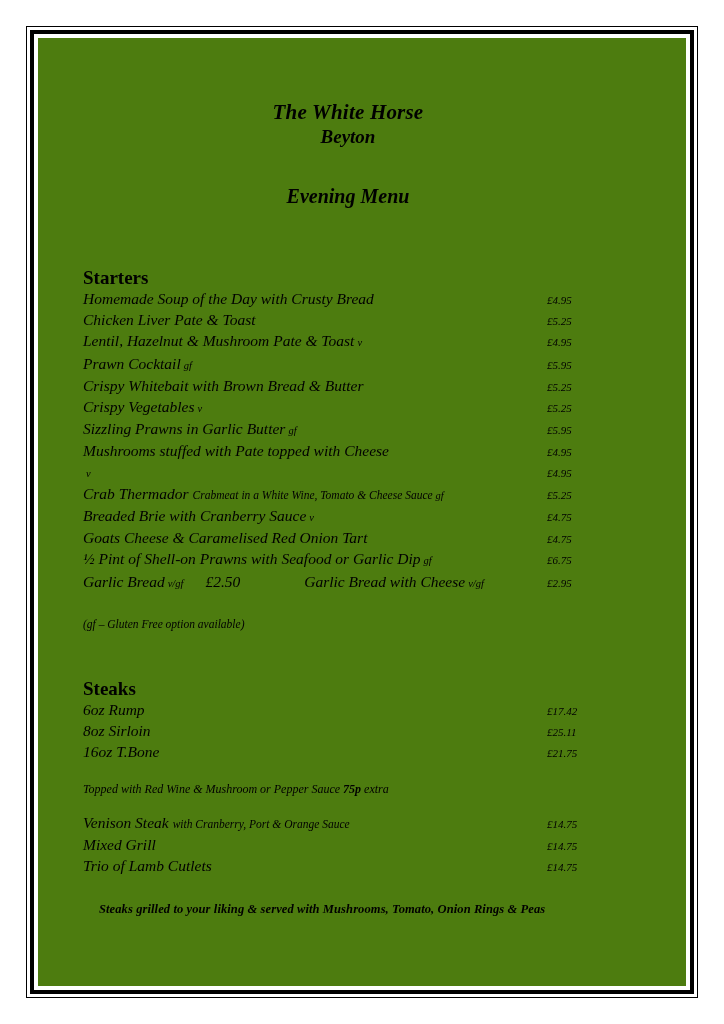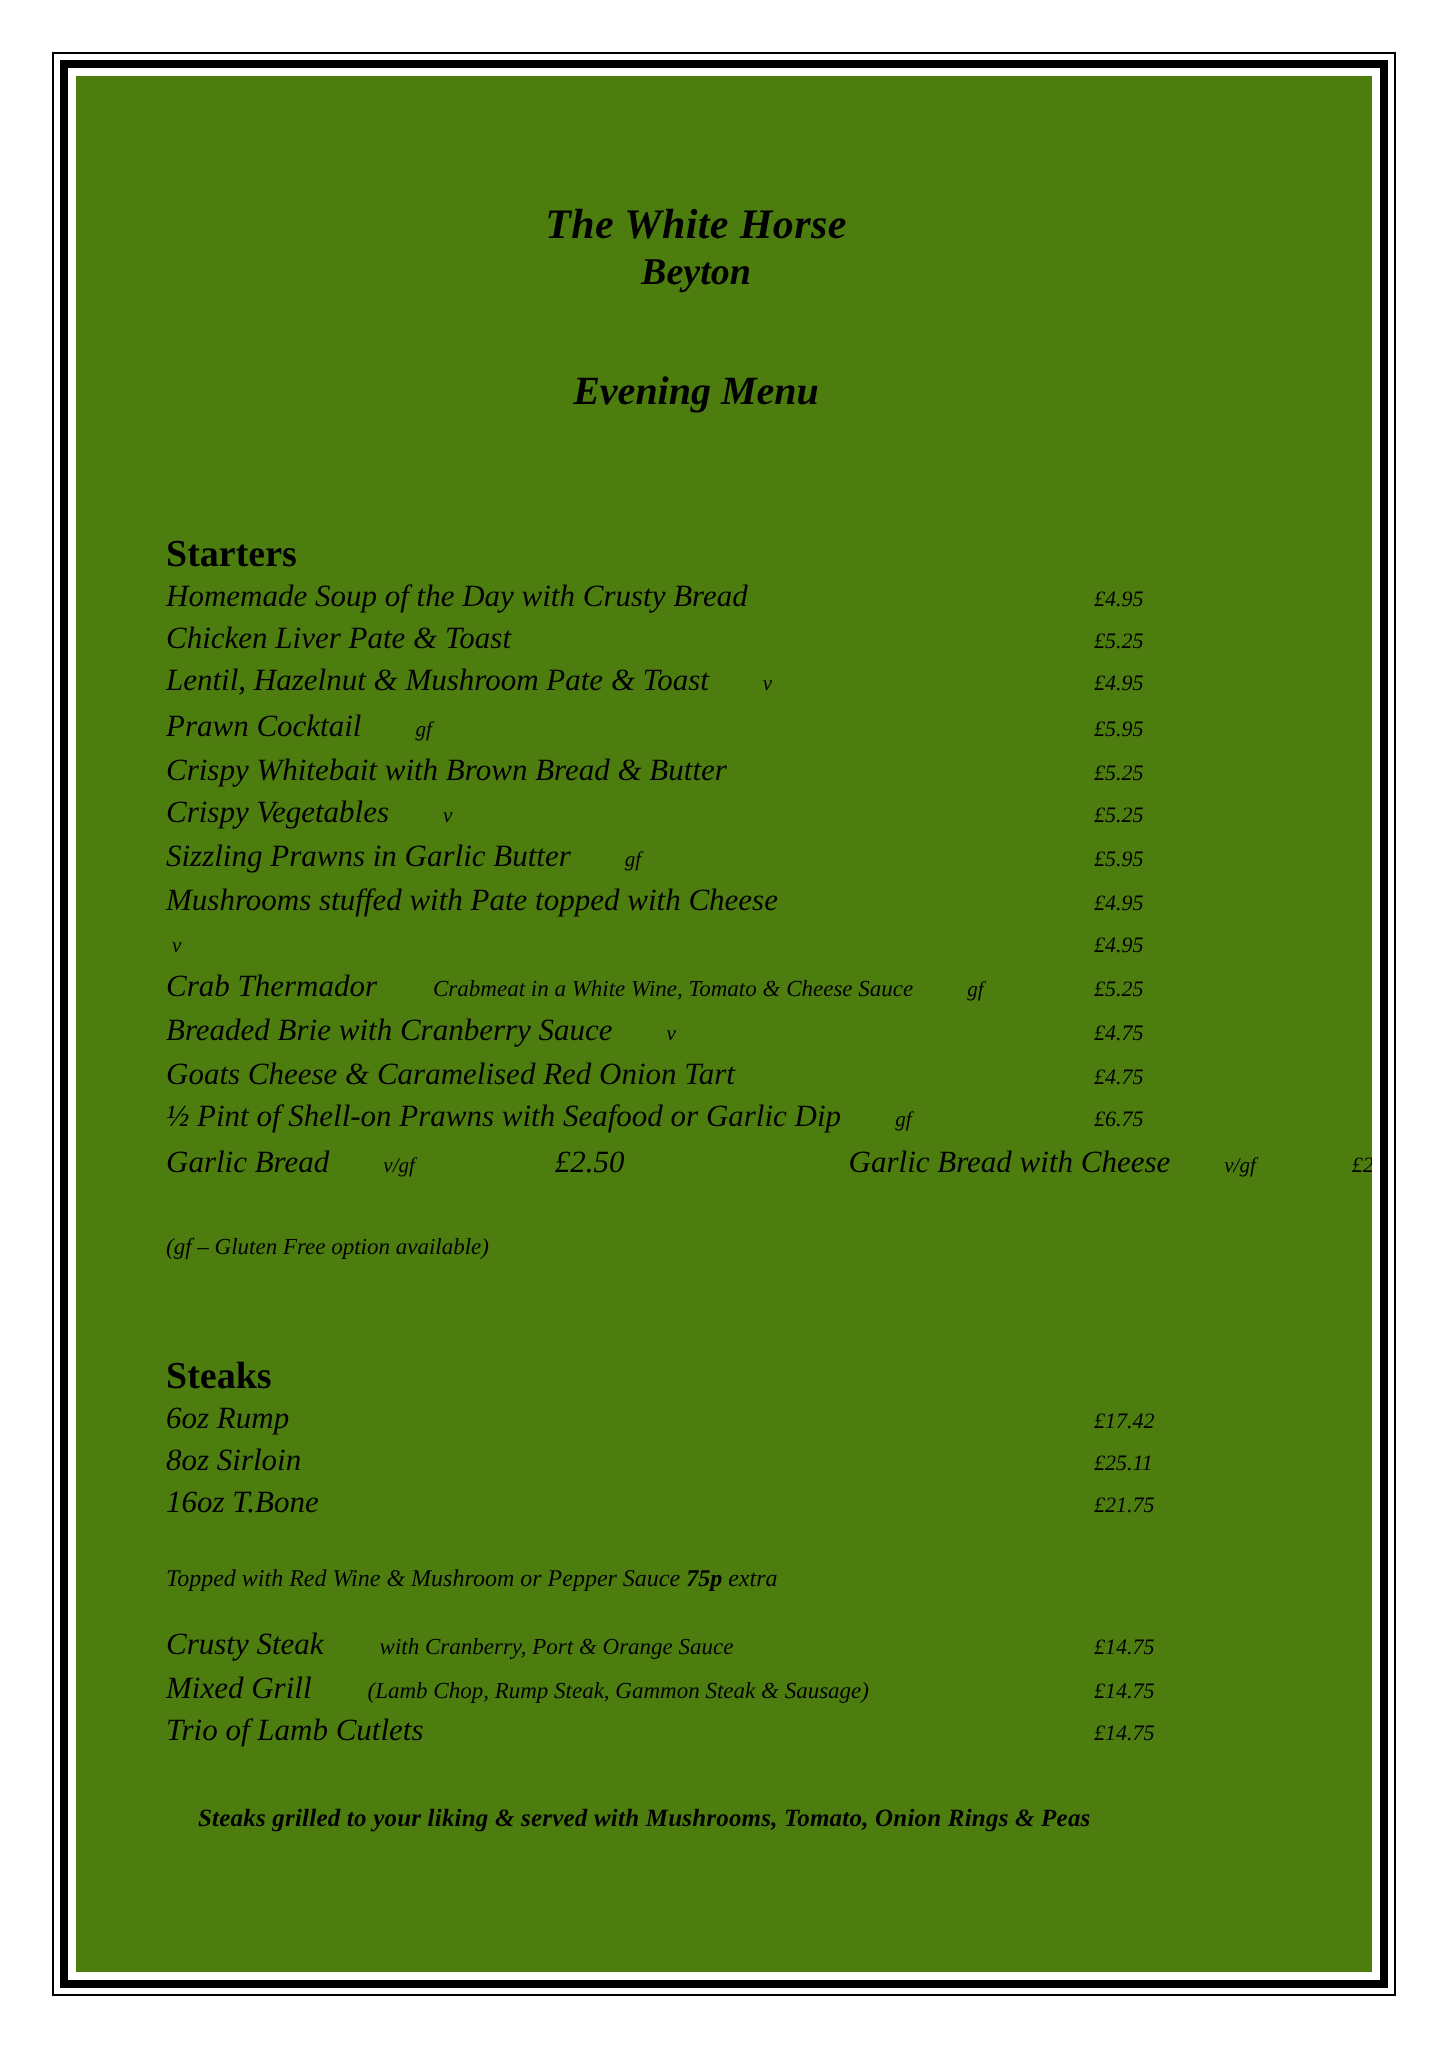--- a/index.html
+++ b/index.html
@@ -91,21 +91,20 @@
     padding: 0;
     list-style: none;
   }
   .menu-row {
     display: flex;
     align-items: baseline;
     font-style: italic;
     font-size: 15.5px;
     line-height: 20.2px;
     white-space: nowrap;
-    gap: 24px;
   }
   .row-name { flex: 0 0 auto; }
   .row-spacer { flex: 1 1 auto; }
   .row-price {
     flex: 0 0 auto;
     text-align: left;
     width: 66px;
     font-size: 11px;
   }
 
@@ -269,28 +268,27 @@
               </li>
             </ul>
 
           <div class="note" id="sauce-note">
             <span>Topped with Red Wine &amp; Mushroom or Pepper Sauce </span><span class="bold">75p</span><span> extra</span>
           </div>
 
           <div class="group-gap"></div>
           <ul class="menu-list" id="steaks-list-2">
               <li class="menu-row">
-                <span class="row-name">Crusty Steak</span>
+                <span class="row-name">Venison Steak</span>
                 <span class="desc">with Cranberry, Port &amp; Orange Sauce</span>
                 <span class="row-spacer"></span>
                 <span class="row-price">£14.75</span>
               </li>
               <li class="menu-row">
                 <span class="row-name">Mixed Grill</span>
-                <span class="desc">(Lamb Chop, Rump Steak, Gammon Steak &amp; Sausage)</span>
                 <span class="row-spacer"></span>
                 <span class="row-price">£14.75</span>
               </li>
               <li class="menu-row">
                 <span class="row-name">Trio of Lamb Cutlets</span>
                 <span class="row-spacer"></span>
                 <span class="row-price">£14.75</span>
               </li>
             </ul>
 

